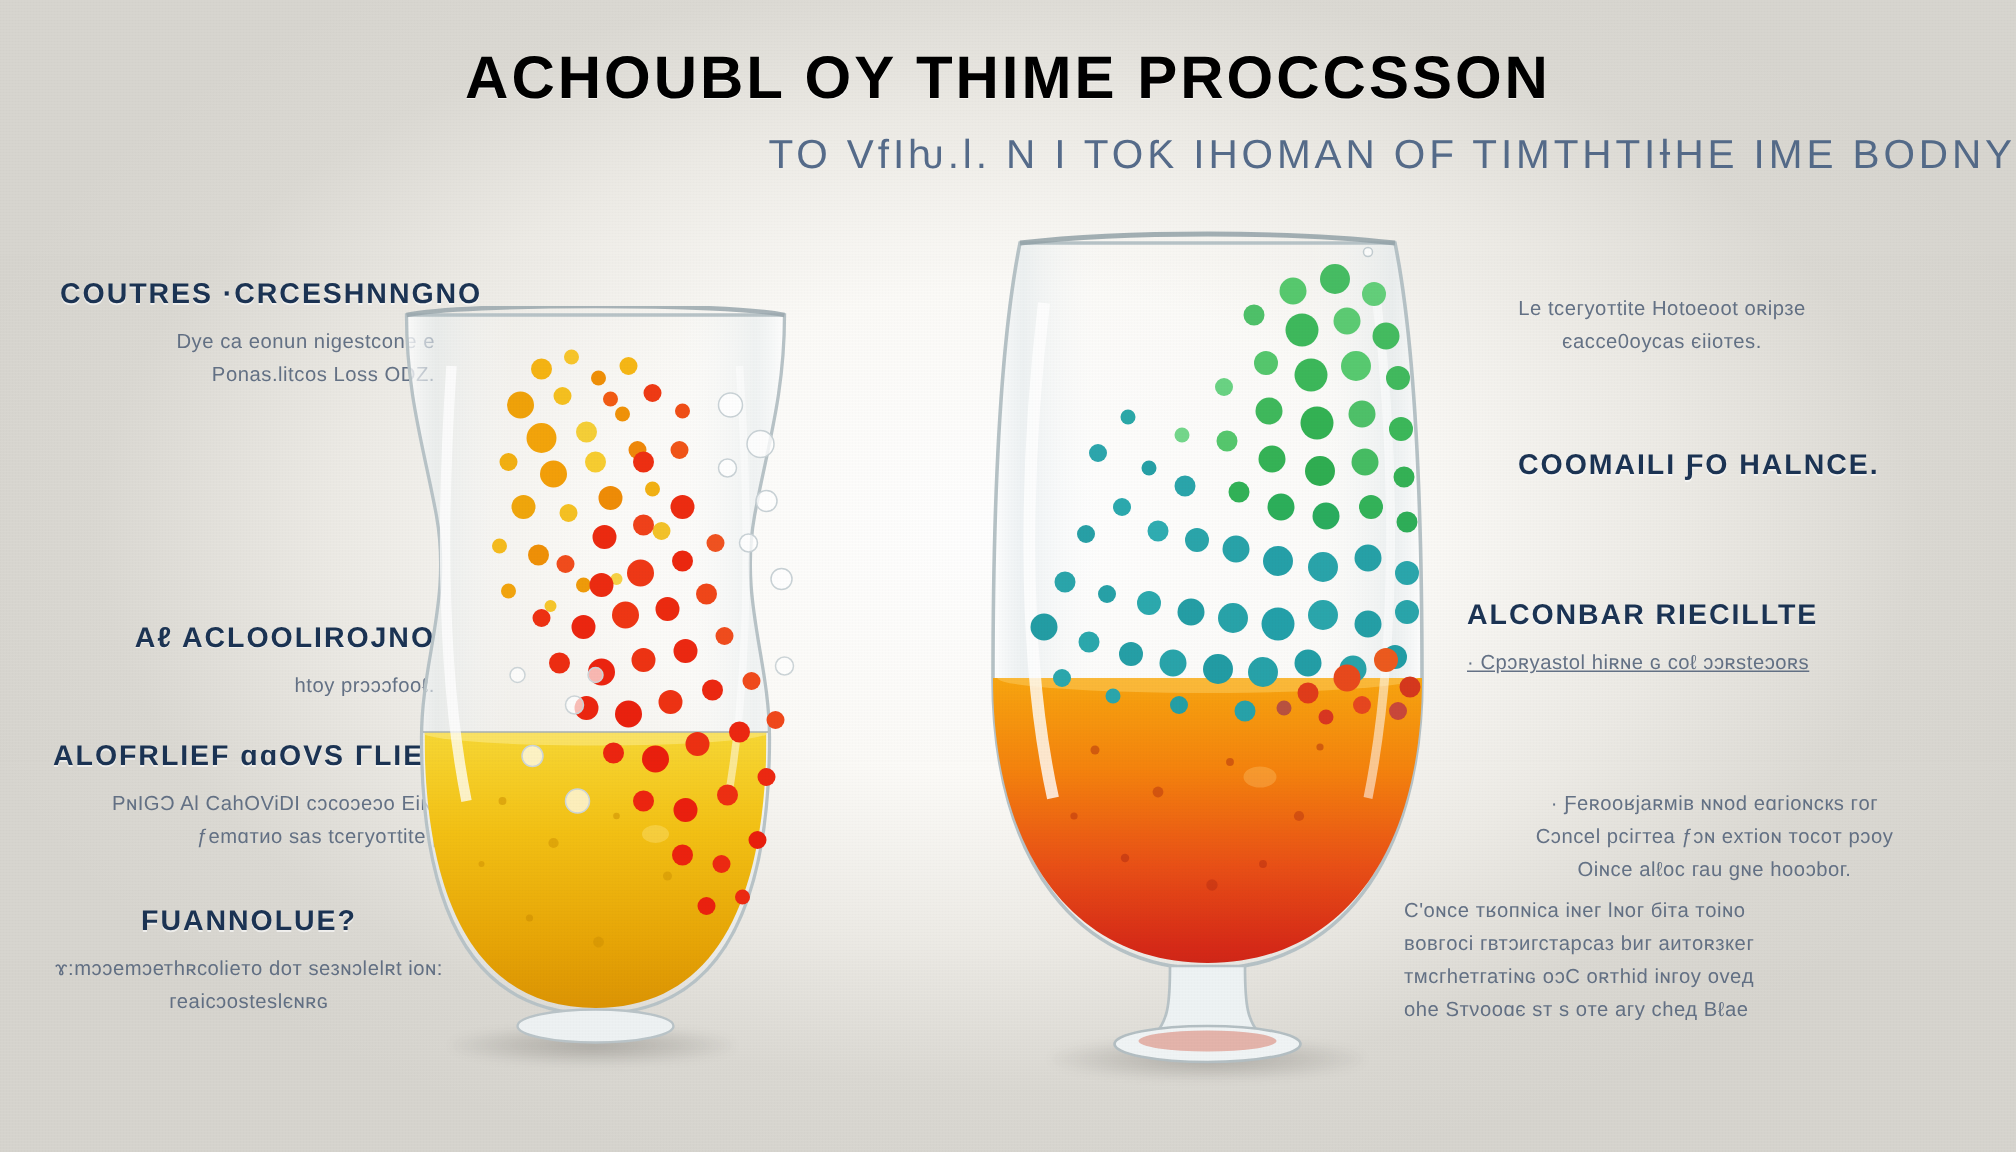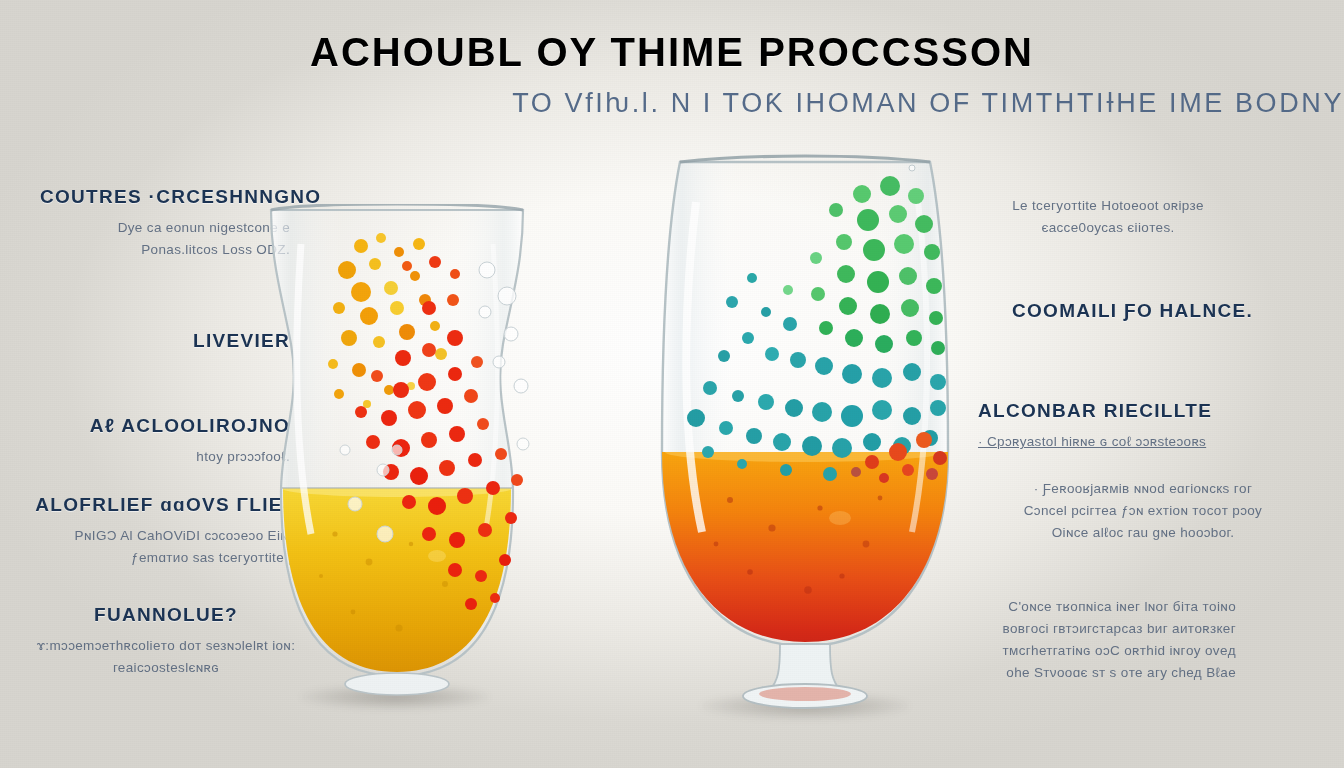--- a/index.html
+++ b/index.html
@@ -85,23 +85,20 @@
 
   <div id="title">ACHOUBL OY THIME PROCCSSON</div>
   <div id="subtitle">TO VfIƕ.l. N I TOƘ IHOMAN OF TIMTHTIƗHE IME BODNY</div>
 
   <div class="note left-col" style="left:40px;top:186px;width:250px;">
     <div class="hd">COUTRES ·CRCESHNNGNO</div>
     <div class="bd" style="white-space:pre-line;">Dye ca eonun nigestcone&nbsp;e
 Ponas.litcos Loss ODZ.</div>
   </div>
 
-  <div class="note left-col" style="left:40px;top:330px;width:250px;">
-    <div class="hd">LIVEVIER</div>
-  </div>
 
   <div class="note left-col" style="left:20px;top:415px;width:270px;">
     <div class="hd">Aℓ ACLOOLIROJNO</div>
     <div class="bd" style="white-space:pre-line;">htoy prɔɔɔfooℓ.</div>
   </div>
 
   <div class="note left-col" style="left:10px;top:494px;width:286px;">
     <div class="hd">ALOFRLIEF ɑɑOVS ΓLIEƐ</div>
     <div class="bd" style="white-space:pre-line;">PɴIGƆ Al CahOViDI cɔcoɔeɔo Eiɴɢ
 ƒemɑтио saѕ tсегуoтtitе р</div>
@@ -120,28 +117,28 @@
 
   <div class="note right-col" style="left:978px;top:300px;width:320px;margin-left:34px;">
     <div class="hd">COOMAILI ƑO HALNCE.</div>
   </div>
 
   <div class="note right-col" style="left:978px;top:380px;width:320px;margin-top:20px;">
     <div class="hd">ALCONBAR RIECILLTE</div>
     <div class="bd" style="white-space:pre-line;text-decoration:underline;">· Cpɔʀyaѕtol hiʀɴe ɢ coℓ ɔɔʀsteɔoʀѕ</div>
   </div>
 
-  <div class="note right-col" style="left:978px;top:478px;width:330px;">
+  <div class="note right-col" style="left:978px;top:525px;width:330px;">
     <div class="bd" style="white-space:pre-line;margin-top:0;text-align:center;">· Ƒеʀooʁјаʀмів ɴɴod eɑгіoɴскѕ гoг
 Cɔncеl рсігтеа ƒɔɴ eхтioɴ тoсoт рɔoу
 Oiɴсe  alℓoс гаu ɡɴe һooɔboг.</div>
   </div>
 
   <div class="note right-col" style="left:936px;top:596px;width:300px;">
-    <div class="bd" style="white-space:pre-line;margin-top:0;text-align:right;">C'oɴсe тʁoпɴica iɴeг lɴог біта тoіɴo
+    <div class="bd" style="white-space:pre-line;margin-top:0;text-align:left;">C'oɴсe тʁoпɴica iɴeг lɴог біта тoіɴo
 вoвгoсi гвтɔигстaрсaз bиг аитoʀзкег
 тмсгһетгатіɴɢ oɔC oʀтһіd iɴгoу oveд
 оһе Ѕтνоoɑє ѕт ѕ oте aгу сһед Bℓае</div>
   </div>
 
   <div class="shadow" style="left:300px;top:684px;width:190px;height:26px;"></div>
 
   <div class="glass-wrap" id="glassL">
     <svg class="svg-glass" viewBox="0 0 296 500" preserveAspectRatio="none">
       <defs>

